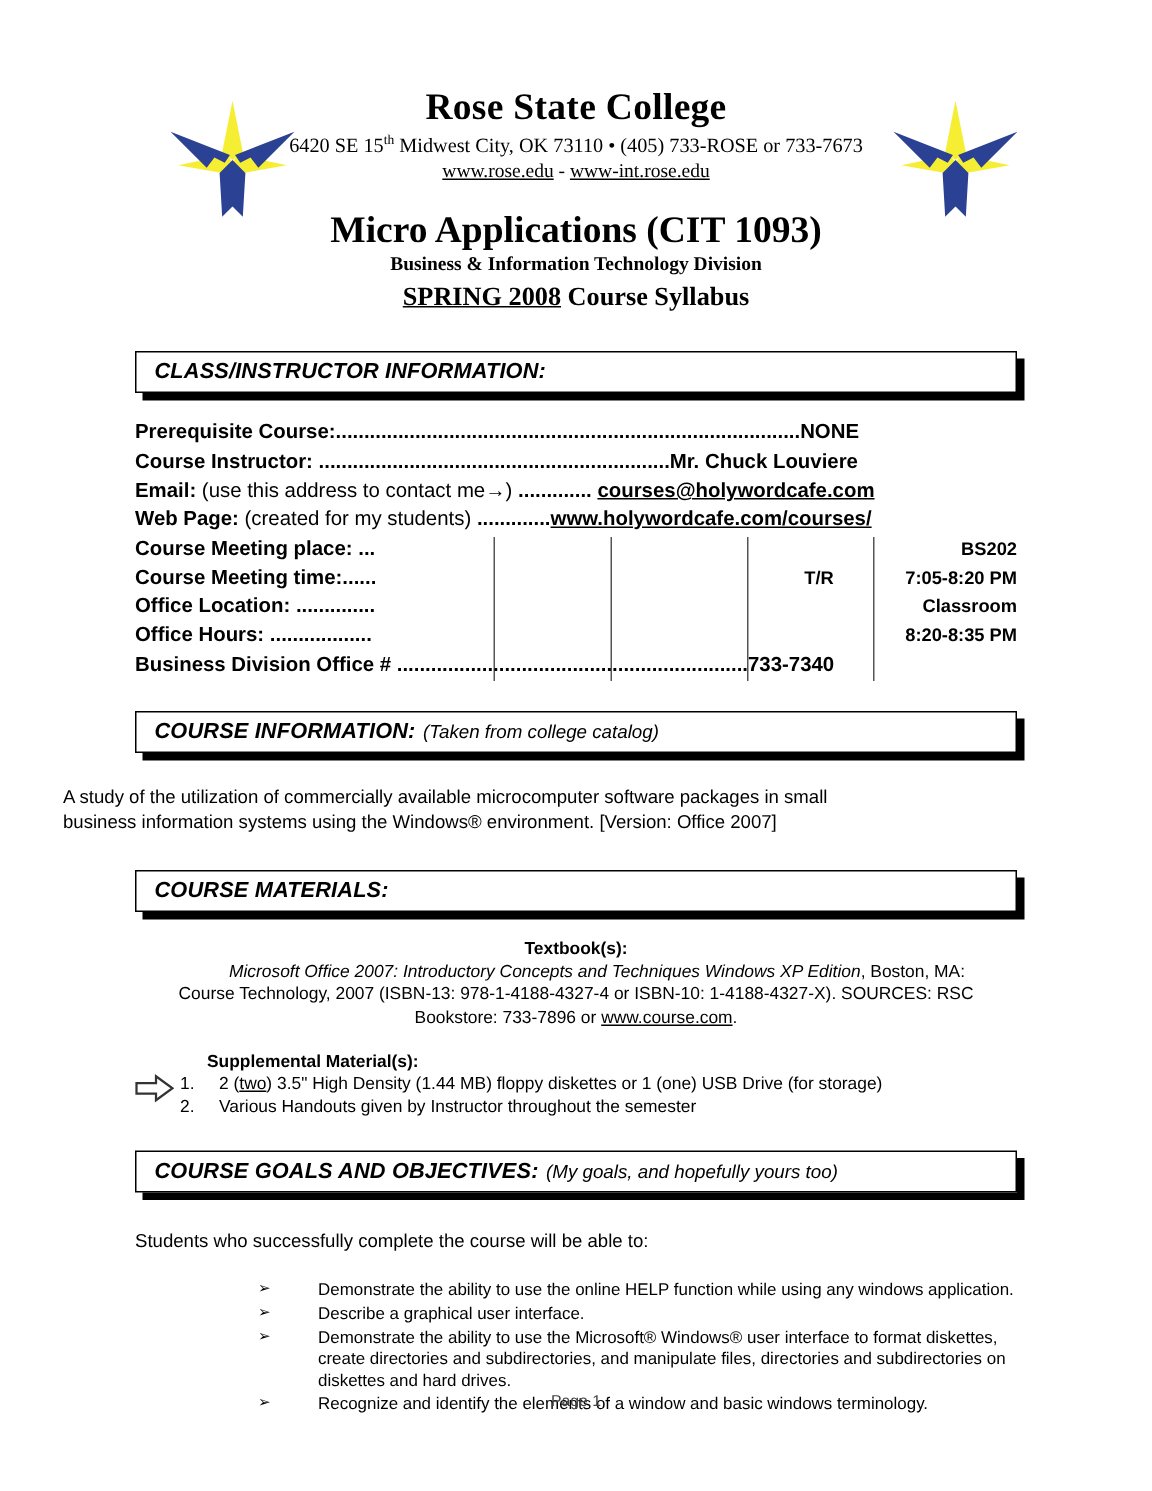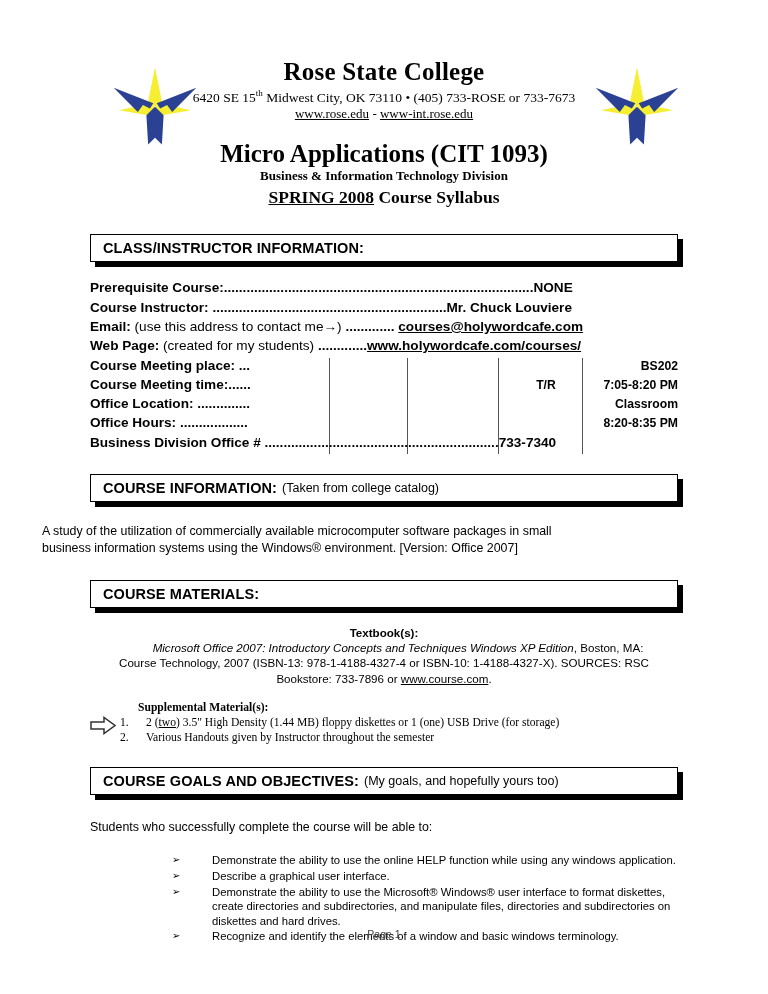--- a/index.html
+++ b/index.html
@@ -77,20 +77,21 @@
     font-weight: bold;
     line-height: 1.45;
   }
   .semester-line .u { text-decoration: underline; }
 
   
   .sec-wrap {
     margin: 0 auto;
     width: 588px;
     position: relative;
+    font-style: italic;
   }
   .sec-box {
     position: relative;
     border: 1.5px solid #000;
     background: #fff;
     box-shadow: 5px 5px 0 0 #000;
     padding: 5px 0 5px 12px;
     box-sizing: border-box;
     height: 28px;
     display: flex;
@@ -183,21 +184,20 @@
   }
   .book-title-line { margin-left: 28px; }
 
   
   .supp-wrap {
     width: 588px;
     margin: 0 auto;
     position: relative;
     font-size: 11.6px;
     line-height: 15.2px;
-    font-family: Liberation Serif, serif;
   }
   .supp-head {
     font-weight: bold;
     margin-left: 48px;
   }
   .supp-item {
     position: relative;
     margin-left: 30px;
     padding-left: 26px;
     white-space: nowrap;

